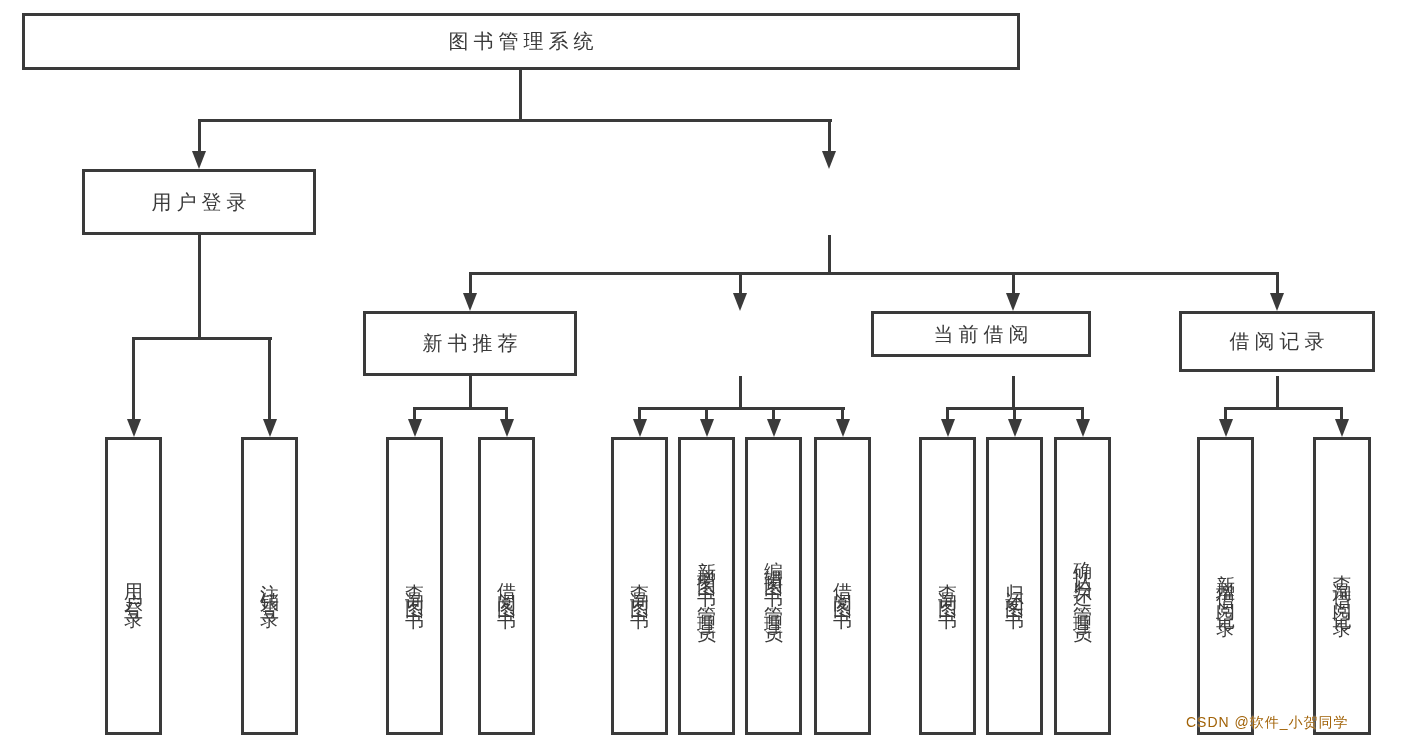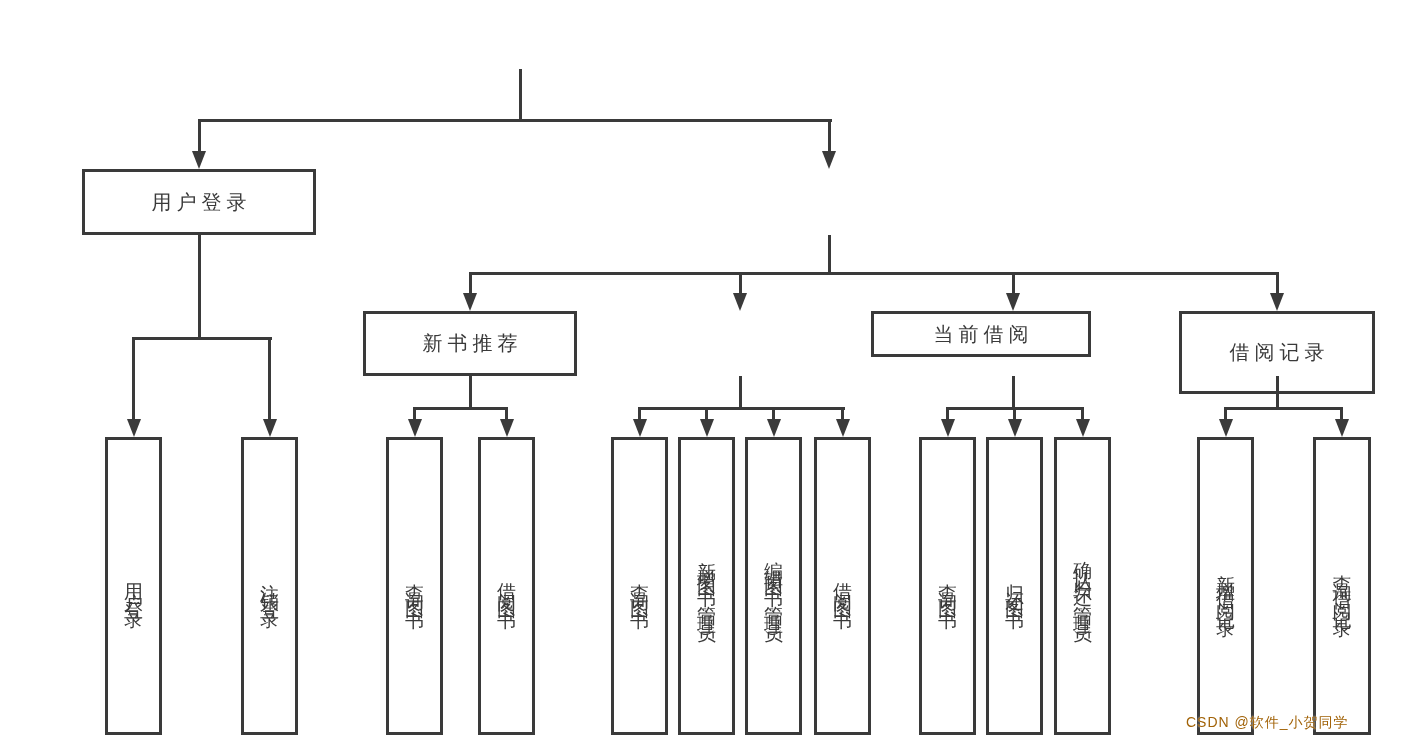--- a/index.html
+++ b/index.html
@@ -36,20 +36,23 @@
     position:absolute; left:1186px; top:714px;
     font-size:14px; letter-spacing:1px; color:#a16207;
     text-shadow:0 0 2px #ffffff; white-space:nowrap;
   }
 </style>
 </head>
 <body>
 
 <div class="canvas">
 
+  <div class="box" style="left:22px; top:13px; width:998px; height:57px;">
+    <span>图书管理系统</span>
+  </div>
 
   <i class="vline" style="left:519px; top:69px; height:53px;"></i>
   <i class="hline" style="left:198px; top:119px; width:634px;"></i>
   <i class="vline" style="left:198px; top:119px; height:36px;"></i>
   <i class="ah" style="left:192px; top:151px;"></i>
   <i class="vline" style="left:828px; top:119px; height:36px;"></i>
   <i class="ah" style="left:822px; top:151px;"></i>
 
   <div class="box" style="left:82px; top:169px; width:234px; height:66px;">
     <span>用户登录</span>
@@ -72,21 +75,21 @@
   <i class="ah" style="left:1006px; top:293px;"></i>
   <i class="vline" style="left:1276px; top:272px; height:25px;"></i>
   <i class="ah" style="left:1270px; top:293px;"></i>
 
   <div class="box" style="left:363px; top:311px; width:214px; height:65px;">
     <span>新书推荐</span>
   </div>
   <div class="box" style="left:871px; top:311px; width:220px; height:46px;">
     <span>当前借阅</span>
   </div>
-  <div class="box" style="left:1179px; top:311px; width:196px; height:83px;">
+  <div class="box" style="left:1179px; top:311px; width:196px; height:61px;">
     <span>借阅记录</span>
   </div>
 
   <i class="vline" style="left:469px; top:376px; height:33px;"></i>
   <i class="hline" style="left:413px; top:407px; width:95px;"></i>
   <i class="vline" style="left:413px; top:407px; height:16px;"></i>
   <i class="ah" style="left:408px; top:419px;"></i>
   <i class="vline" style="left:505px; top:407px; height:16px;"></i>
   <i class="ah" style="left:500px; top:419px;"></i>
 

